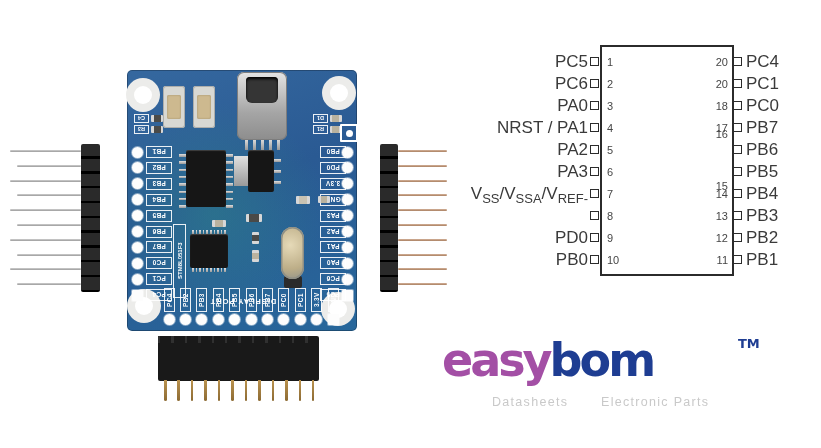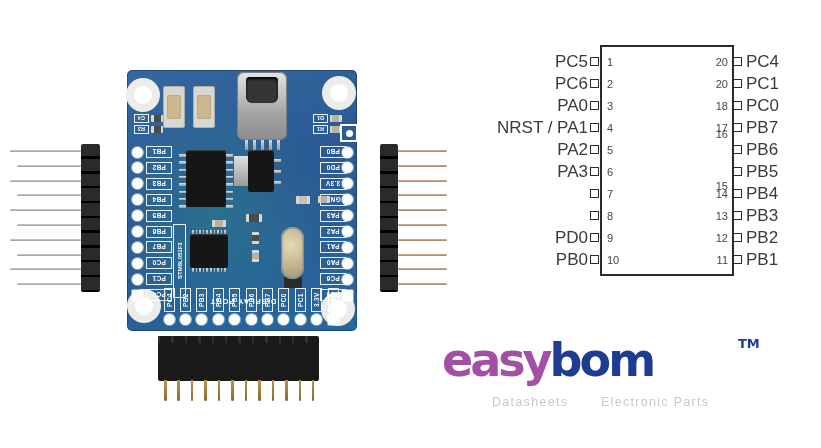--- a/index.html
+++ b/index.html
@@ -114,20 +114,21 @@
       <div class="pin-num left" style="top: 65px;">3</div>
       <div class="pin-label left" style="top: 87px;"><span>NRST / PA1</span></div>
       <div class="pin-sq" style="left: 160px; top: 93px;"></div>
       <div class="pin-num left" style="top: 87px;">4</div>
       <div class="pin-label left" style="top: 109px;"><span>PA2</span></div>
       <div class="pin-sq" style="left: 160px; top: 115px;"></div>
       <div class="pin-num left" style="top: 109px;">5</div>
       <div class="pin-label left" style="top: 131px;"><span>PA3</span></div>
       <div class="pin-sq" style="left: 160px; top: 137px;"></div>
       <div class="pin-num left" style="top: 131px;">6</div>
+      <div class="pin-label left" style="top: 153px;"><span>V</span><sub>SS</sub><span>/V</span><sub>SSA</sub><span>/V</span><sub>REF-</sub></div>
       <div class="pin-sq" style="left: 160px; top: 159px;"></div>
       <div class="pin-num left" style="top: 153px;">7</div>
       <div class="pin-sq" style="left: 160px; top: 181px;"></div>
       <div class="pin-num left" style="top: 175px;">8</div>
       <div class="pin-label left" style="top: 197px;"><span>PD0</span></div>
       <div class="pin-sq" style="left: 160px; top: 203px;"></div>
       <div class="pin-num left" style="top: 197px;">9</div>
       <div class="pin-label left" style="top: 219px;"><span>PB0</span></div>
       <div class="pin-sq" style="left: 160px; top: 225px;"></div>
       <div class="pin-num left" style="top: 219px;">10</div>

